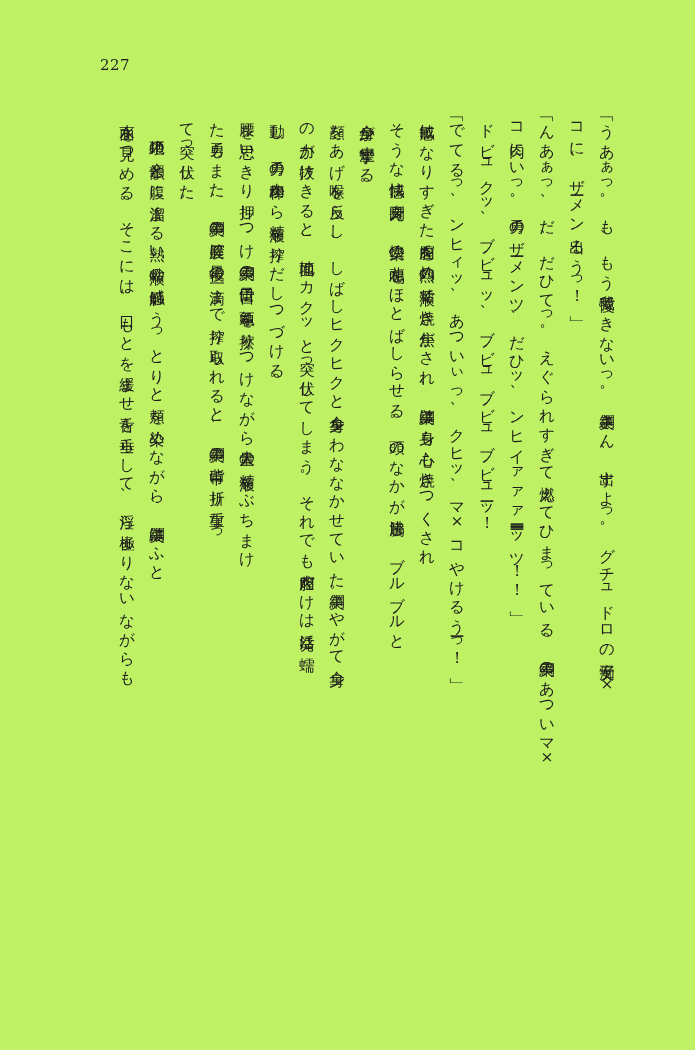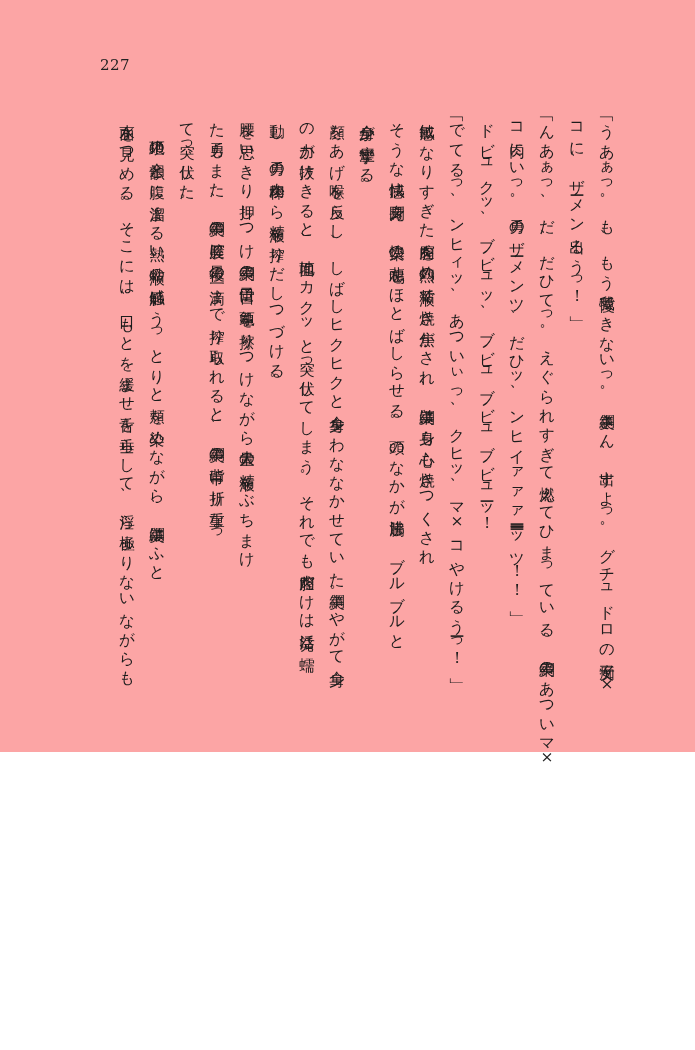--- a/index.html
+++ b/index.html
@@ -10,22 +10,22 @@
   body {
     width: 695px;
     height: 1050px;
     overflow: hidden;
     font-family: "DejaVu Serif", "Liberation Serif", serif;
     color: #1a1a1a;
   }
   .page {
     position: relative;
     width: 695px;
-    height: 752px;
-    background: #fca5a5;
+    height: 1050px;
+    background: #bef264;
     box-sizing: border-box;
   }
   .page-number {
     position: absolute;
     top: 56px;
     left: 100px;
     font-size: 15px;
     letter-spacing: 0.5px;
     color: #222;
     font-family: "DejaVu Serif", "Liberation Serif", serif;

